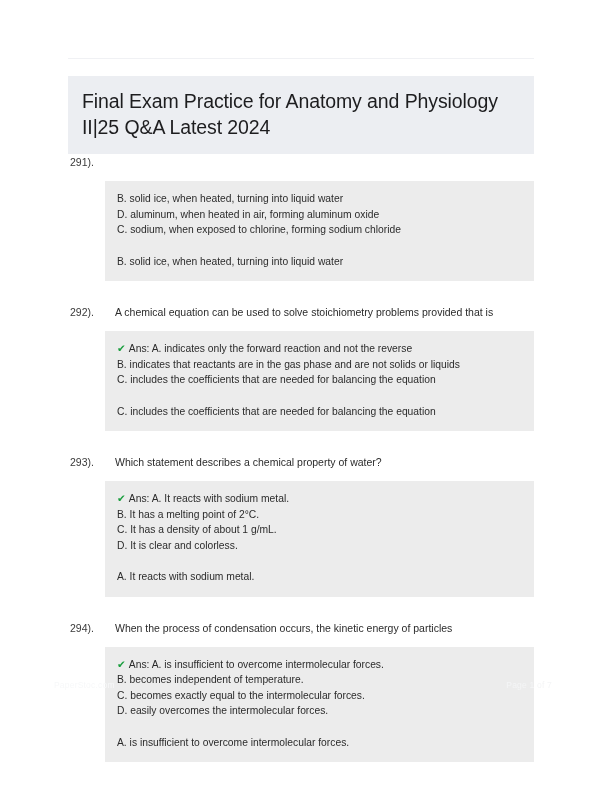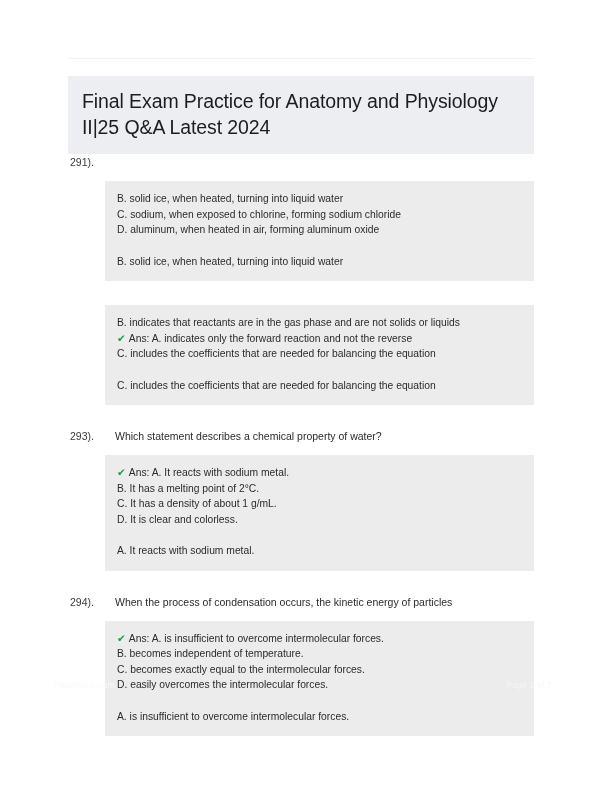--- a/index.html
+++ b/index.html
@@ -147,30 +147,34 @@
   </div>
 
   <div class="content">
 
     <div class="qblock">
       <div class="qhead">
         <span class="qnum">291).</span>
       </div>
       <div class="abox">
         <div class="opt"><span>B. solid ice, when heated, turning into liquid water</span></div>
+        <div class="opt"><span>D. aluminum, when heated in air, forming aluminum oxide</span></div>
         <div class="opt"><span>C. sodium, when exposed to chlorine, forming sodium chloride</span></div>
-        <div class="opt"><span>D. aluminum, when heated in air, forming aluminum oxide</span></div>
         <div class="restate">B. solid ice, when heated, turning into liquid water</div>
       </div>
     </div>
 
     <div class="qblock">
-      <div class="abox">
+      <div class="qhead">
+        <span class="qnum">292).</span>
+        <span class="qtext">A chemical equation can be used to solve stoichiometry problems provided that is</span>
+      </div>
+      <div class="abox">
+        <div class="opt first"><span class="check">✔</span><span>Ans:</span> <span>A. indicates only the forward reaction and not the reverse</span></div>
         <div class="opt"><span>B. indicates that reactants are in the gas phase and are not solids or liquids</span></div>
-        <div class="opt first"><span class="check">✔</span><span>Ans:</span> <span>A. indicates only the forward reaction and not the reverse</span></div>
         <div class="opt"><span>C. includes the coefficients that are needed for balancing the equation</span></div>
         <div class="restate">C. includes the coefficients that are needed for balancing the equation</div>
       </div>
     </div>
 
     <div class="qblock">
       <div class="qhead">
         <span class="qnum">293).</span>
         <span class="qtext">Which statement describes a chemical property of water?</span>
       </div>

